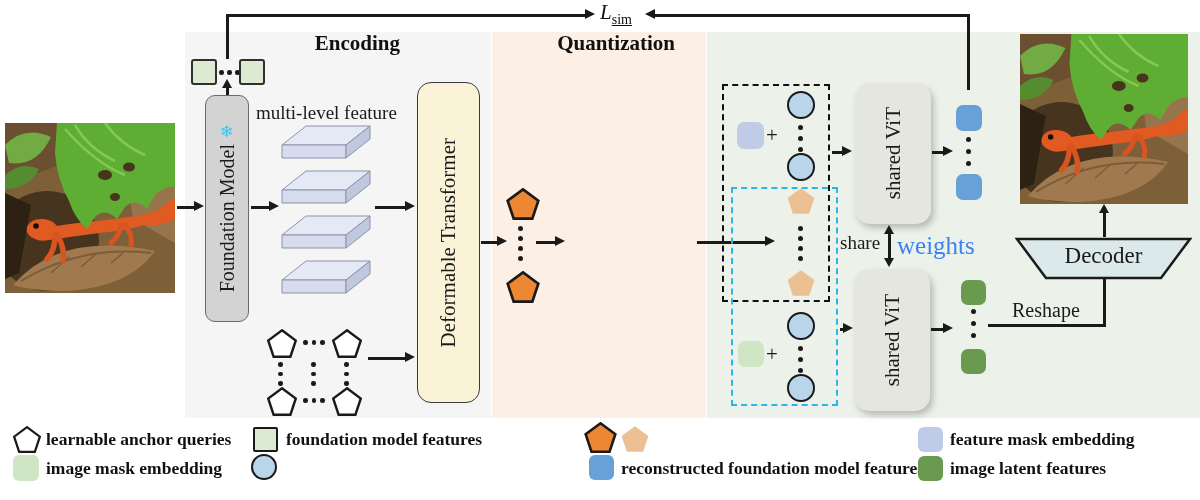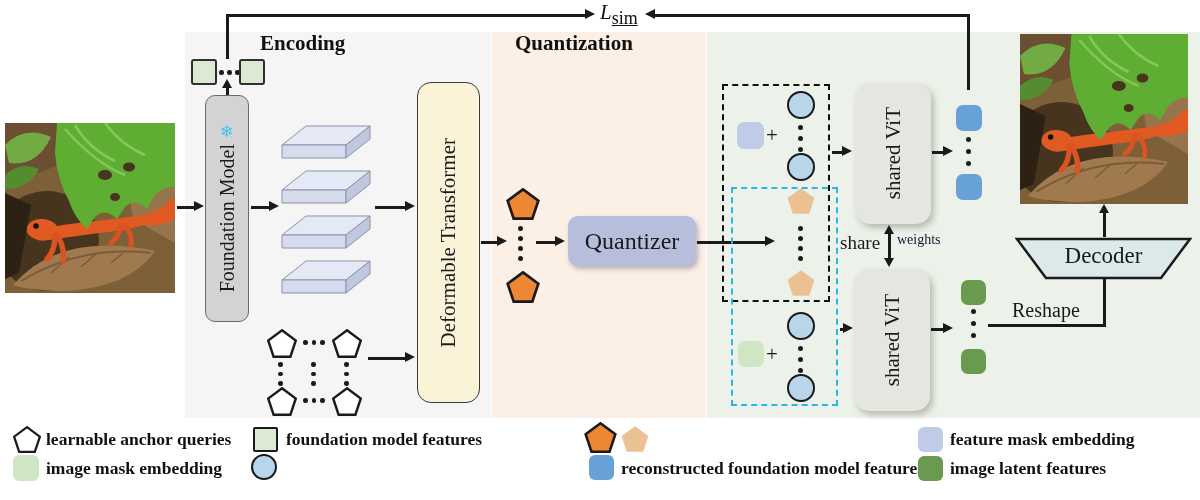--- a/index.html
+++ b/index.html
@@ -2,21 +2,21 @@
 <html><head>
 <meta charset="utf-8">
 <style>
   * { box-sizing: border-box; margin: 0; padding: 0; }
   body { background: #ffffff; font-family: "Liberation Serif", "DejaVu Serif", serif; }
   #canvas { position: relative; width: 1200px; height: 500px; background: #ffffff; overflow: hidden; }
 
   .abs { position: absolute; }
   .bg  { position: absolute; top: 32px; height: 386px; }
 
-  .section-title { position: absolute; top: 31px; font-size: 21px; font-weight: bold; color: #111; text-align: left; }
+  .section-title { position: absolute; top: 31px; font-size: 21px; font-weight: bold; color: #111; text-align: right; }
 
   
   .hl { position: absolute; height: 2.5px; background: #1a1a1a; }
   .vl { position: absolute; width: 2.5px;  background: #1a1a1a; }
   .ah { position: absolute; width: 0; height: 0; border: solid transparent; }
   .ah-r { border-width: 5.5px 0 5.5px 10px; border-left-color: #1a1a1a; }
   .ah-l { border-width: 5.5px 10px 5.5px 0; border-right-color: #1a1a1a; }
   .ah-u { border-width: 0 5px 9px 5px; border-bottom-color: #1a1a1a; }
   .ah-d { border-width: 9px 5px 0 5px; border-top-color: #1a1a1a; }
 
@@ -84,21 +84,21 @@
   <div class="bg" style="left:492px;width:214px;background:#fcefe6;"></div>
   <div class="bg" style="left:707px;width:493px;background:#ecf2e9;"></div>
 
   <div class="section-title" style="left:260px;width:140px;">Encoding</div>
   <div class="section-title" style="left:515px;width:160px;">Quantization</div>
 
   <div class="vl" style="left:226px;top:15px;height:44px;"></div>
   <div class="hl" style="left:226px;top:14px;width:360px;"></div>
   <div class="ah ah-r" style="left:585px;top:9px;"></div>
   <div class="abs" style="left:600px;top:0px;font-size:21px;color:#111;">
-    <i>L</i><sub style="font-size:18px;text-decoration:underline;">sim</sub>
+    <i>L</i><sub style="font-size:14px;text-decoration:underline;">sim</sub>
   </div>
   <div class="ah ah-l" style="left:645px;top:9px;"></div>
   <div class="hl" style="left:655px;top:14px;width:314px;"></div>
   <div class="vl" style="left:967px;top:14px;height:76px;"></div>
 
   <svg class="photo" style="left:5px;top:123px;" width="170" height="170" viewBox="0 0 170 170" preserveAspectRatio="none">
       <use href="#newt-scene"></use>
     </svg>
   <div class="hl" style="left:177px;top:206px;width:18px;"></div>
   <div class="ah ah-r" style="left:194px;top:201px;"></div>
@@ -111,20 +111,21 @@
   </div>
   <div class="abs" style="left:239px;top:59px;width:26px;height:26px;background:#dcead3;border:2.5px solid #2f2f2f;border-radius:3px;"></div>
   <div class="vl" style="left:226px;top:87px;height:9px;"></div>
   <div class="ah ah-u" style="left:222px;top:79px;"></div>
 
   <div class="boxc fm-box" style="left:205px;top:95px;width:44px;height:227px;flex-direction:column;gap:4px;">
     <span class="snow">❄</span>
     <span class="vtext" style="font-size:20px;">Foundation Model</span>
   </div>
 
+  <div class="abs" style="left:256px;top:102px;font-size:19px;color:#1a1a1a;">multi-level feature</div>
   <div class="hl" style="left:251px;top:206px;width:20px;"></div>
   <div class="ah ah-r" style="left:269px;top:201px;"></div>
 
   <svg class="abs" style="left:281px;top:124px;" width="90" height="35" viewBox="0 0 90 35">
       <polygon points="1,21 25,2 89,2 65,21" fill="#e4e9f5" stroke="#8b93a8"></polygon>
       <polygon points="1,21 65,21 65,34 1,34" fill="#d6dcee" stroke="#8b93a8"></polygon>
       <polygon points="65,21 89,2 89,15 65,34" fill="#bfc8df" stroke="#8b93a8"></polygon>
     </svg>
   <svg class="abs" style="left:281px;top:169px;" width="90" height="35" viewBox="0 0 90 35">
       <polygon points="1,21 25,2 89,2 65,21" fill="#e4e9f5" stroke="#8b93a8"></polygon>
@@ -199,23 +200,20 @@
       <div class="dot"></div>
       <div class="dot"></div>
       <div class="dot"></div>
     </div>
   <svg class="abs" style="left:506px;top:271px;" width="34" height="32" viewBox="0 0 100 96">
       <polygon points="50,4 96,38 78,92 22,92 4,38" fill="#ed8733" stroke="#1a1a1a" stroke-width="8"></polygon>
     </svg>
   <div class="hl" style="left:536px;top:241px;width:21px;"></div>
   <div class="ah ah-r" style="left:555px;top:236px;"></div>
 
-  <div class="boxc quant-box" style="left:568px;top:216px;width:128px;height:50px;">
-    <span>Quantizer</span>
-  </div>
 
   <div class="hl" style="left:697px;top:241px;width:70px;"></div>
   <div class="ah ah-r" style="left:765px;top:236px;"></div>
 
   <div class="dashed-black" style="left:722px;top:84px;width:108px;height:218px;"></div>
   <div class="dashed-cyan" style="left:731px;top:187px;width:107px;height:219px;"></div>
 
   <div class="sq" style="left:737px;top:122px;width:27px;height:27px;background:#bfcbe7;"></div>
   <div class="plus" style="left:766px;top:123px;">+</div>
   <div class="circle" style="left:787px;top:91px;"></div>
@@ -258,21 +256,21 @@
     <span class="vtext" style="font-size:21px;">shared ViT</span>
   </div>
   <div class="boxc vit-box" style="left:854px;top:269px;width:76px;height:142px;">
     <span class="vtext" style="font-size:21px;">shared ViT</span>
   </div>
 
   <div class="abs" style="left:840px;top:232px;font-size:19px;color:#1a1a1a;">share</div>
   <div class="ah ah-u" style="left:884px;top:225px;"></div>
   <div class="vl" style="left:888px;top:232px;height:28px;"></div>
   <div class="ah ah-d" style="left:884px;top:258px;"></div>
-  <div class="abs" style="left:897px;top:232px;font-size:14px;color:#0f172a;">weights</div>
+  <div class="abs" style="left:897px;top:232px;font-size:25px;color:#3b82f6;">weights</div>
 
   <div class="hl" style="left:932px;top:151px;width:13px;"></div>
   <div class="ah ah-r" style="left:943px;top:146px;"></div>
   <div class="sq" style="left:956px;top:105px;width:26px;height:26px;background:#68a1d8;"></div>
   <div class="vdots" style="left:966px;top:137px;gap:7px;">
       <div class="dot"></div>
       <div class="dot"></div>
       <div class="dot"></div>
     </div>
   <div class="sq" style="left:956px;top:174px;width:26px;height:26px;background:#68a1d8;"></div>

